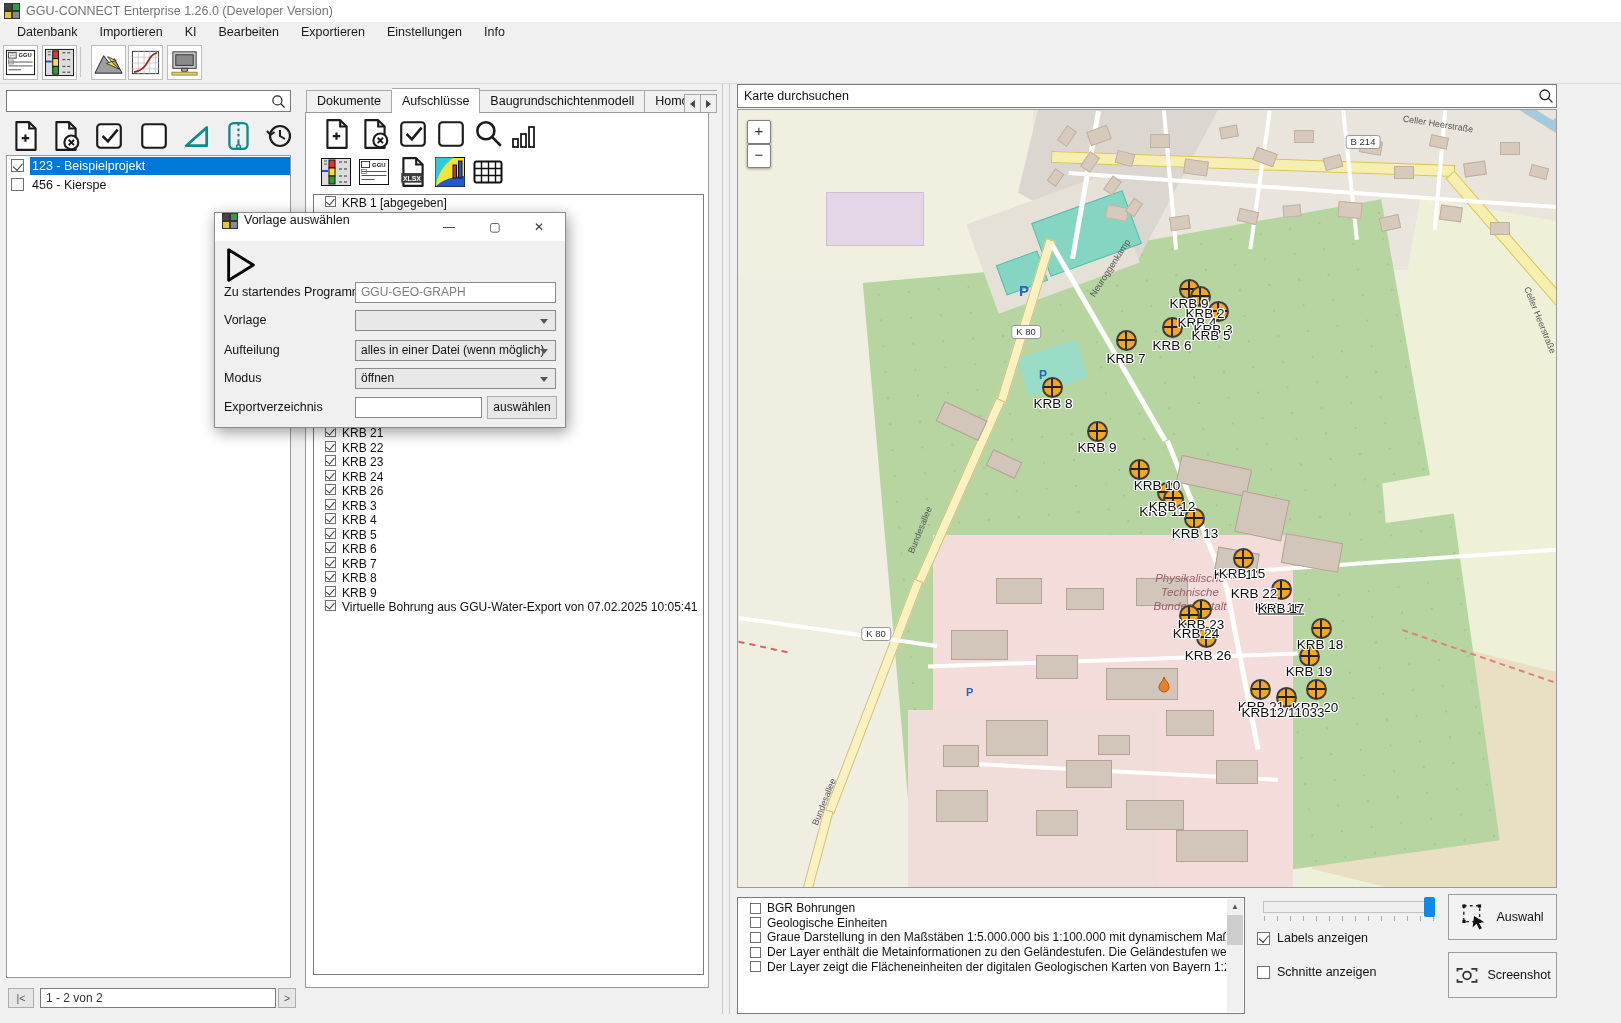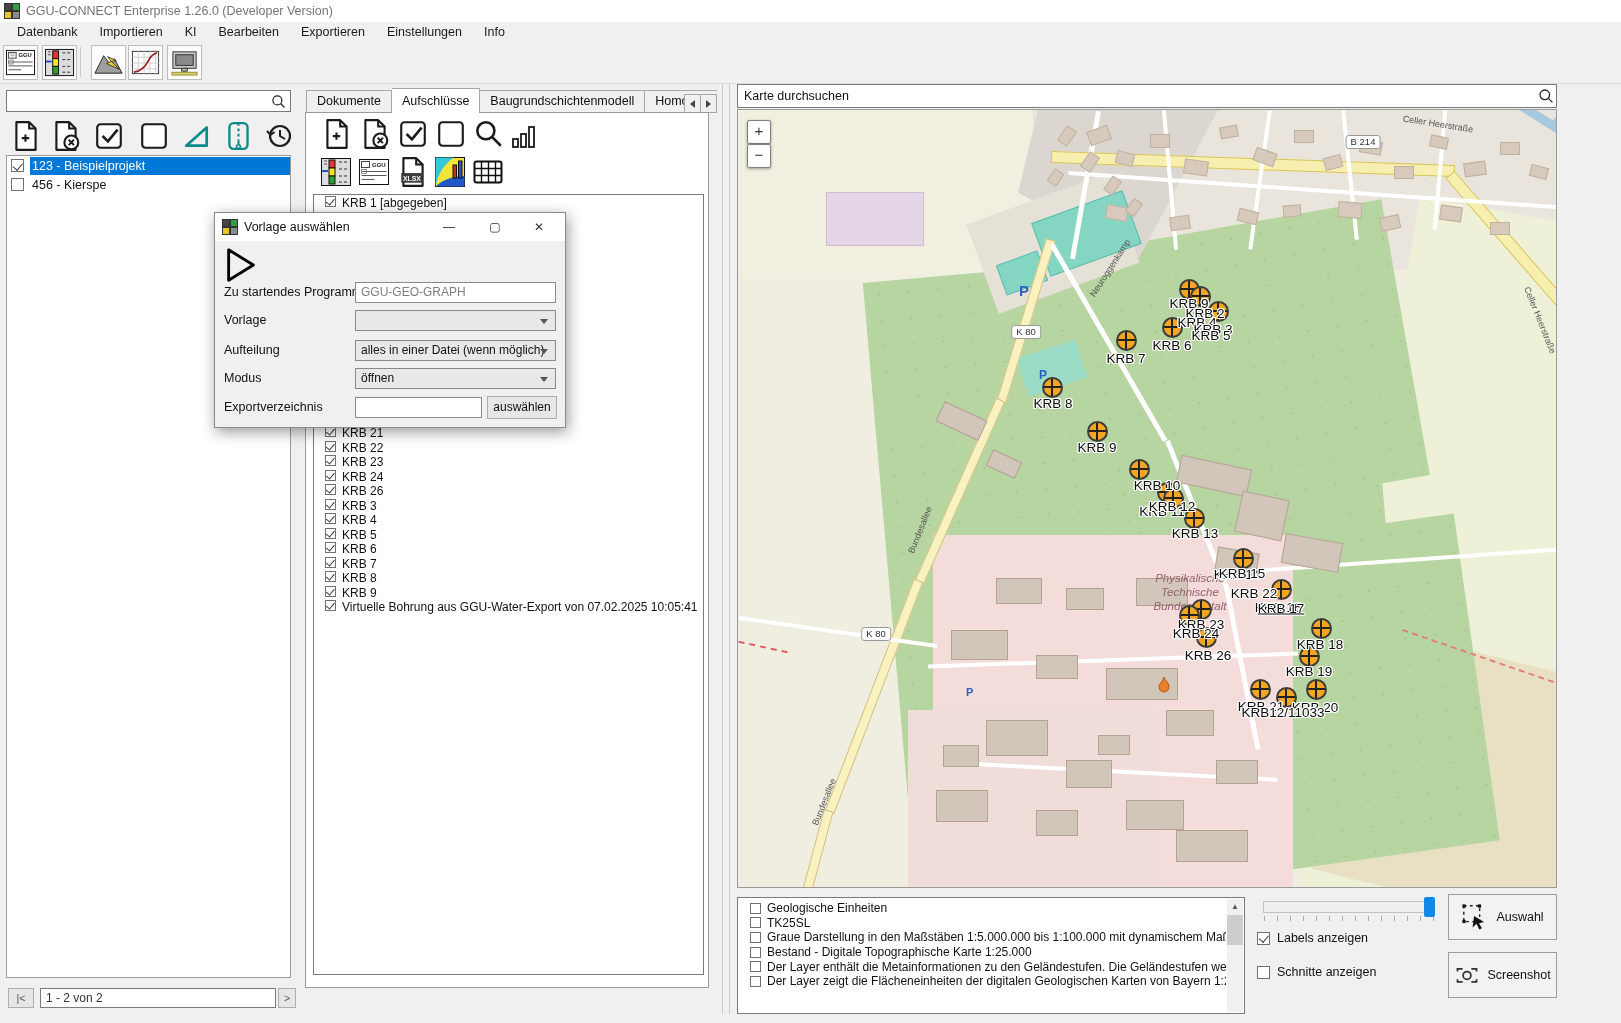--- a/index.html
+++ b/index.html
@@ -52,21 +52,21 @@
   .tri-r{width:0;height:0;border-top:4px solid transparent;border-bottom:4px solid transparent;border-left:5px solid #444}
   #midbox{left:305px;top:112px;width:404px;height:876px;background:#fff;border:1px solid #9a9a9a;box-sizing:border-box}
   #midlist{left:313px;top:194px;width:391px;height:781px;background:#fff;border:1px solid #7a7a7a;box-sizing:border-box}
   .krow{display:flex;align-items:flex-start;height:14.5px;font-size:12px;white-space:nowrap;overflow:hidden}
   #krbtop{left:319px;top:196px;width:380px;height:15px;overflow:hidden}
   #krblist{left:319px;top:426px;width:382px;height:192px;overflow:hidden}
 
   
   #dialog{left:214px;top:212px;width:350px;height:214px;background:#f0f0f0;border:1px solid #8a8a8a;
           box-shadow:2px 4px 14px rgba(0,0,0,.4);z-index:100}
-  #dtitle{position:absolute;left:0;top:0;width:100%;height:28px;background:#fff;display:flex;align-items:center}
+  #dtitle{position:absolute;left:0;top:0;width:100%;height:28px;background:#fff;display:flex;align-items:flex-start}
   #dicon{width:16px;height:16px;margin:0 6px 0 7px;display:grid;grid-template-columns:8px 8px;grid-template-rows:8px 8px}
   #dicon div{border:0.5px solid #333}
   #dtitletext{font-size:12.5px}
   .dwbtn{position:absolute;top:0;width:40px;height:28px;text-align:center;line-height:28px;font-size:12px;color:#333}
   .dlabel{position:absolute;left:9px;font-size:12.5px}
   .dinput{position:absolute;left:140px;width:201px;height:21px;background:#fff;border:1px solid #8a8a8a;
           box-sizing:border-box;font-size:12px;line-height:19px;padding-left:5px}
   .combo{position:absolute;left:140px;width:201px;height:21px;background:#e8e8e8;border:1px solid #8a8a8a;
          box-sizing:border-box;font-size:12px;line-height:19px;padding-left:5px}
   .combo:after{content:"";position:absolute;right:7px;top:8px;border-left:4px solid transparent;
@@ -620,33 +620,29 @@
   <div class="combo" style="top:155px">öffnen</div>
   <div class="dlabel" style="top:187px">Exportverzeichnis</div>
   <div class="dinput" style="top:184px;width:127px"></div>
   <div class="pgbtn" style="left:272px;top:183px;width:70px;height:23px;font-size:12px;line-height:21px;color:#111;position:absolute">auswählen</div>
 </div>
 
 <div id="layerbox" class="abs">
   <div id="llist" style="position:absolute;left:6px;top:3px;right:18px">
       <div class="lrow">
         <span class="cbx cb10"></span>
+        <span>BGR Bohrungen</span>
+      </div>
+      <div class="lrow">
+        <span class="cbx cb10"></span>
         <span>Geologische Einheiten</span>
       </div>
       <div class="lrow">
         <span class="cbx cb10"></span>
-        <span>TK25SL</span>
-      </div>
-      <div class="lrow">
-        <span class="cbx cb10"></span>
         <span>Graue Darstellung in den Maßstäben 1:5.000.000 bis 1:100.000 mit dynamischem Maßstabsw</span>
-      </div>
-      <div class="lrow">
-        <span class="cbx cb10"></span>
-        <span>Bestand - Digitale Topographische Karte 1:25.000</span>
       </div>
       <div class="lrow">
         <span class="cbx cb10"></span>
         <span>Der Layer enthält die Metainformationen zu den Geländestufen. Die Geländestufen werden a</span>
       </div>
       <div class="lrow">
         <span class="cbx cb10"></span>
         <span>Der Layer zeigt die Flächeneinheiten der digitalen Geologischen Karten von Bayern 1:25.000. N</span>
       </div>
     </div>

